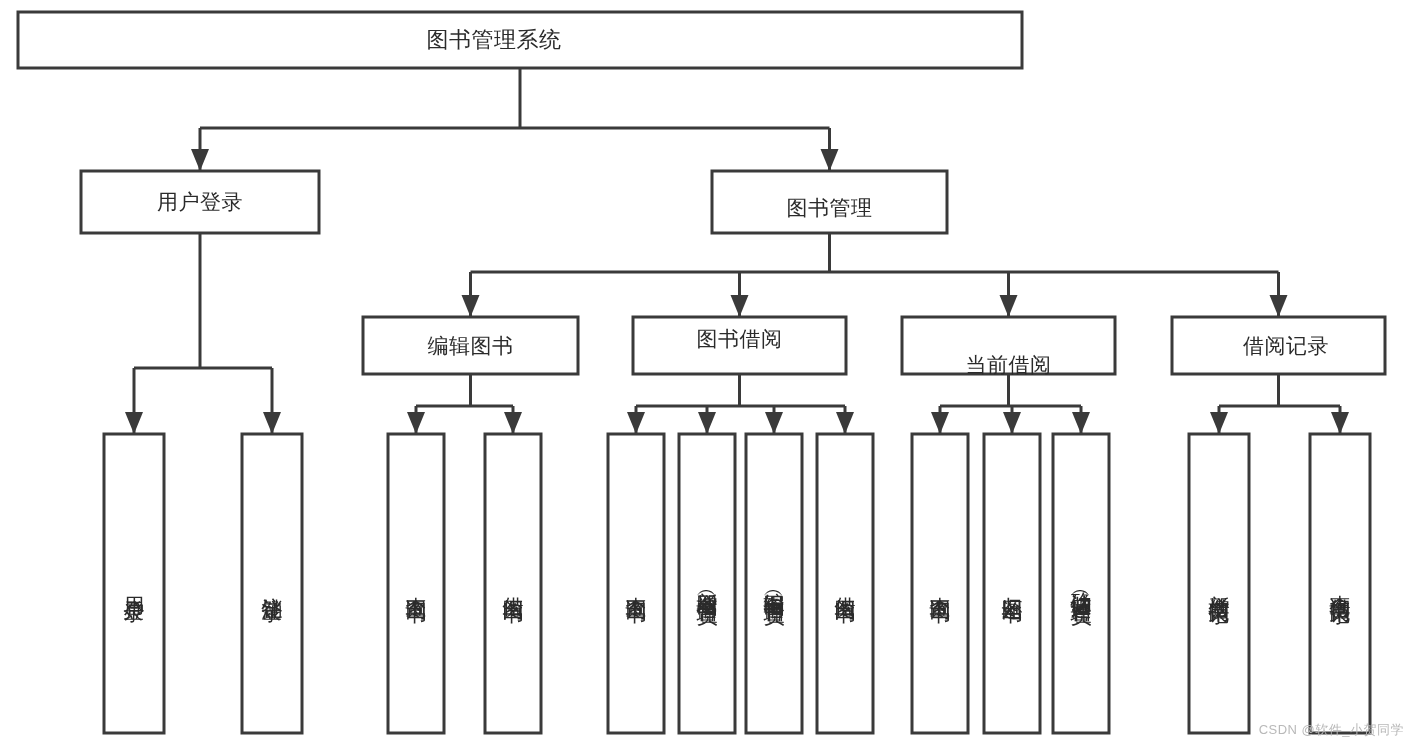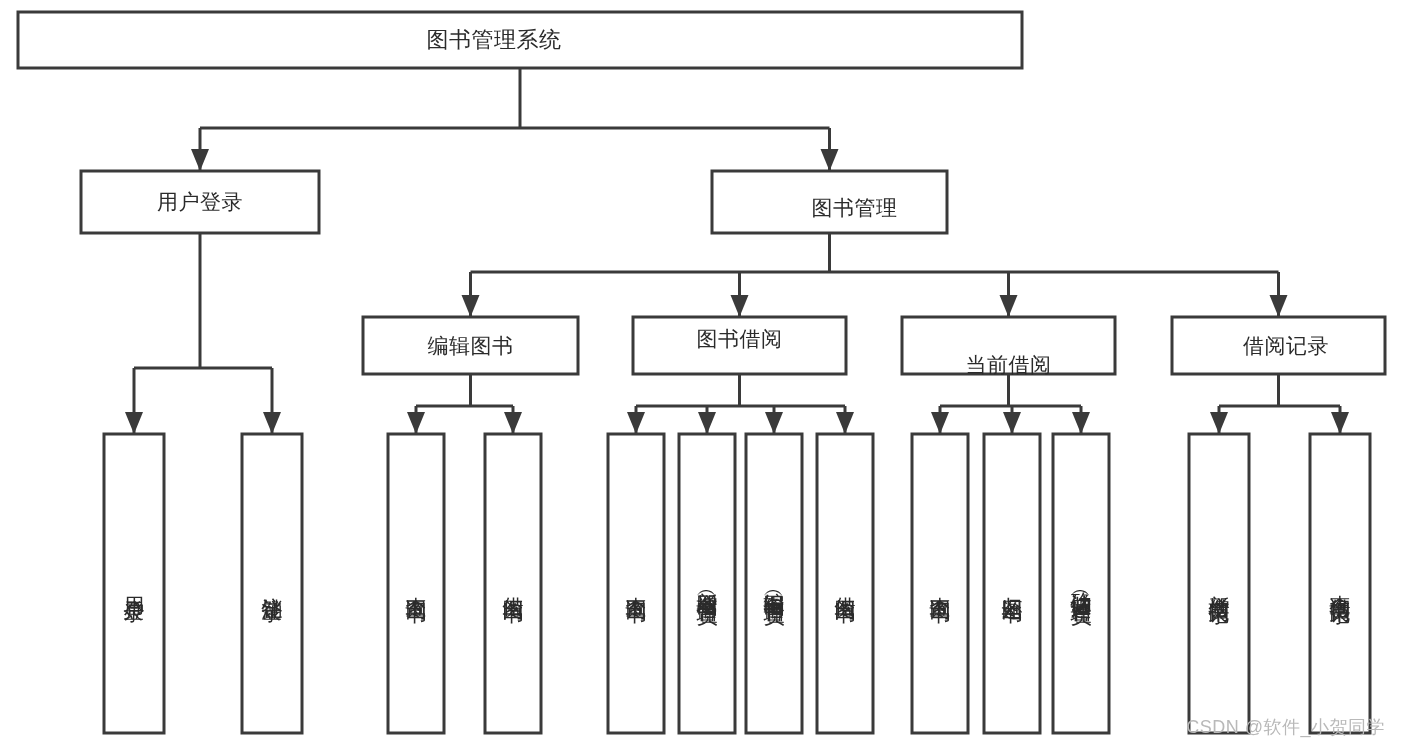--- a/index.html
+++ b/index.html
@@ -56,23 +56,23 @@
     text-orientation: upright;
     font-size: 21px;
     letter-spacing: 2px;
     line-height: 1.05;
   }
   .node-label.title {
     font-size: 22px;
   }
   .watermark {
     position: absolute;
-    right: 20px;
+    right: 1px;
     bottom: 8px;
-    font-size: 18px;
+    font-size: 13px;
     color: #b9b9b9;
     font-family: "Liberation Sans", "DejaVu Sans", sans-serif;
     letter-spacing: 0.5px;
     user-select: none;
   }
 </style>
 </head>
 <body>
 
 <div id="canvas">
@@ -152,21 +152,21 @@
         <rect x="984" y="434" width="56" height="299" class="node-rect"></rect>
         <rect x="1053" y="434" width="56" height="299" class="node-rect"></rect>
         <rect x="1189" y="434" width="60" height="299" class="node-rect"></rect>
         <rect x="1310" y="434" width="60" height="299" class="node-rect"></rect>
       </g>
   </svg>
 
   <div id="labels">
       <div class="node-label horizontal title" style="left: 18px; top: 12px; width: 952px; height: 56px;">图书管理系统</div>
       <div class="node-label horizontal" style="left: 81px; top: 171px; width: 238px; height: 62px;">用户登录</div>
-      <div class="node-label horizontal" style="left: 737px; top: 171px; width: 235px; height: 74px;">图书管理</div>
+      <div class="node-label horizontal" style="left: 712px; top: 171px; width: 235px; height: 74px;">图书管理</div>
       <div class="node-label horizontal" style="left: 363px; top: 317px; width: 215px; height: 57px;">编辑图书</div>
       <div class="node-label horizontal" style="left: 633px; top: 317px; width: 213px; height: 44px;">图书借阅</div>
       <div class="node-label horizontal" style="left: 902px; top: 336px; width: 213px; height: 57px;">当前借阅</div>
       <div class="node-label horizontal" style="left: 1172px; top: 317px; width: 228px; height: 57px;">借阅记录</div>
       <div class="node-label vertical" style="left: 104px; top: 434px; width: 60px; height: 299px;">用户登录</div>
       <div class="node-label vertical" style="left: 242px; top: 434px; width: 60px; height: 299px;">注销登录</div>
       <div class="node-label vertical" style="left: 388px; top: 434px; width: 56px; height: 299px;">查询图书</div>
       <div class="node-label vertical" style="left: 485px; top: 434px; width: 56px; height: 299px;">借阅图书</div>
       <div class="node-label vertical" style="left: 608px; top: 434px; width: 56px; height: 299px;">查询图书</div>
       <div class="node-label vertical" style="left: 679px; top: 434px; width: 56px; height: 299px;">新增图书（管理员）</div>

